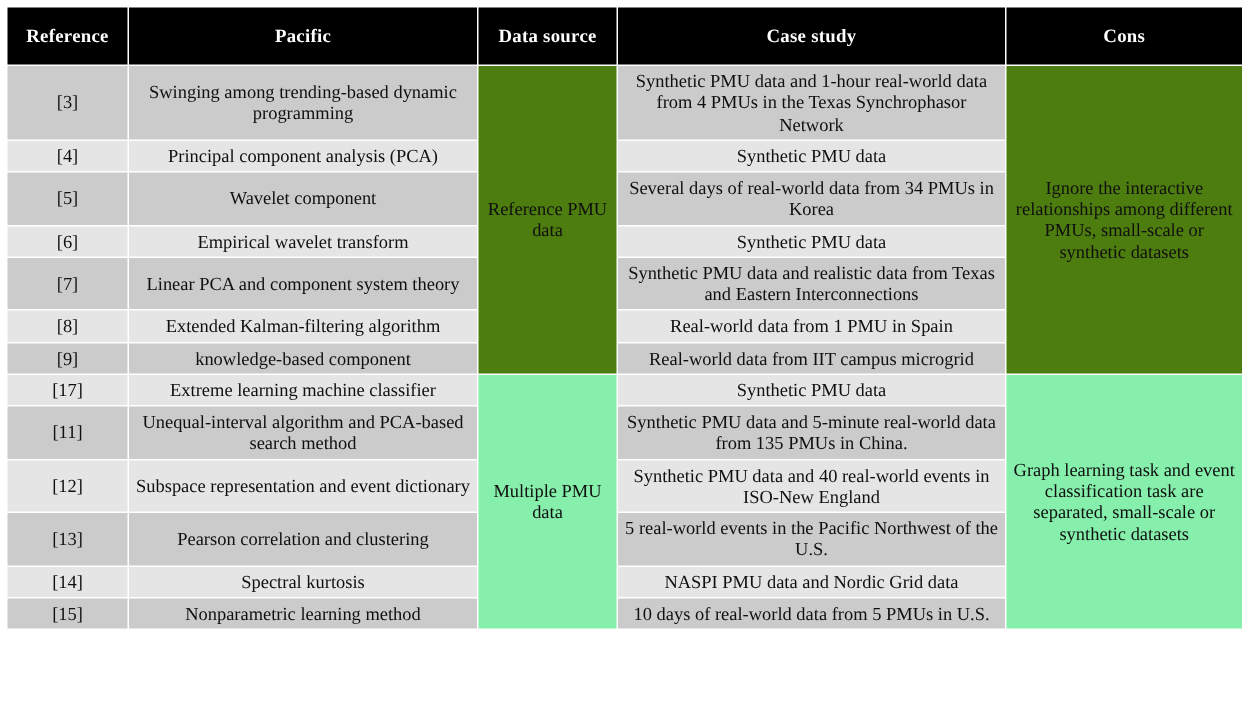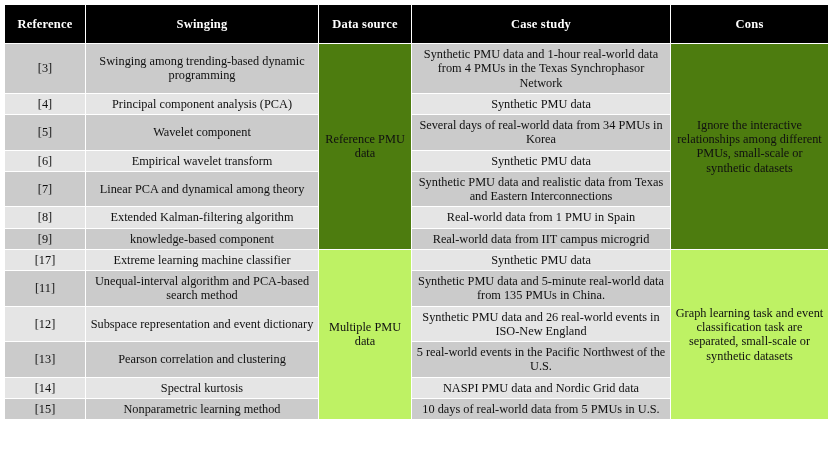--- a/index.html
+++ b/index.html
@@ -49,21 +49,21 @@
   tr.shade-dark > td.body-cell {
     background: #cbcbcb;
   }
   tr.shade-light > td.body-cell {
     background: #e5e5e5;
   }
   td.group-dark {
     background: #4d7c0f;
   }
   td.group-light {
-    background: #bef264;
+    background: #86efac;
     font-family: Liberation Serif, serif;
   }
   
   col.c-ref   { width: 80px; }
   col.c-app   { width: 232px; }
   col.c-src   { width: 92px; }
   col.c-case  { width: 258px; }
   col.c-cons  { width: 157px; }
 </style>
 </head>
@@ -74,21 +74,21 @@
     <colgroup>
       <col class="c-ref">
       <col class="c-app">
       <col class="c-src">
       <col class="c-case">
       <col class="c-cons">
     </colgroup>
     <thead>
       <tr>
         <th>Reference</th>
-        <th>Swinging</th>
+        <th>Pacific</th>
         <th>Data source</th>
         <th>Case study</th>
         <th>Cons</th>
       </tr>
     </thead>
     <tbody id="table-body">
         <tr class="shade-dark">
           <td class="body-cell">[3]</td>
           <td class="body-cell">Swinging among trending-based dynamic programming</td>
           <td class="group-dark" rowspan="7">Reference PMU data</td>
@@ -105,21 +105,21 @@
           <td class="body-cell">Wavelet component</td>
           <td class="body-cell">Several days of real-world data from 34 PMUs in Korea</td>
         </tr>
         <tr class="shade-light">
           <td class="body-cell">[6]</td>
           <td class="body-cell">Empirical wavelet transform</td>
           <td class="body-cell">Synthetic PMU data</td>
         </tr>
         <tr class="shade-dark">
           <td class="body-cell">[7]</td>
-          <td class="body-cell">Linear PCA and dynamical among theory</td>
+          <td class="body-cell">Linear PCA and component system theory</td>
           <td class="body-cell">Synthetic PMU data and realistic data from Texas and Eastern Interconnections</td>
         </tr>
         <tr class="shade-light">
           <td class="body-cell">[8]</td>
           <td class="body-cell">Extended Kalman-filtering algorithm</td>
           <td class="body-cell">Real-world data from 1 PMU in Spain</td>
         </tr>
         <tr class="shade-dark">
           <td class="body-cell">[9]</td>
           <td class="body-cell">knowledge-based component</td>
@@ -133,21 +133,21 @@
           <td class="group-light" rowspan="6">Graph learning task and event classification task are separated, small-scale or synthetic datasets</td>
         </tr>
         <tr class="shade-dark">
           <td class="body-cell">[11]</td>
           <td class="body-cell">Unequal-interval algorithm and PCA-based search method</td>
           <td class="body-cell">Synthetic PMU data and 5-minute real-world data from 135 PMUs in China.</td>
         </tr>
         <tr class="shade-light">
           <td class="body-cell">[12]</td>
           <td class="body-cell">Subspace representation and event dictionary</td>
-          <td class="body-cell">Synthetic PMU data and 26 real-world events in ISO-New England</td>
+          <td class="body-cell">Synthetic PMU data and 40 real-world events in ISO-New England</td>
         </tr>
         <tr class="shade-dark">
           <td class="body-cell">[13]</td>
           <td class="body-cell">Pearson correlation and clustering</td>
           <td class="body-cell">5 real-world events in the Pacific Northwest of the U.S.</td>
         </tr>
         <tr class="shade-light">
           <td class="body-cell">[14]</td>
           <td class="body-cell">Spectral kurtosis</td>
           <td class="body-cell">NASPI PMU data and Nordic Grid data</td>

